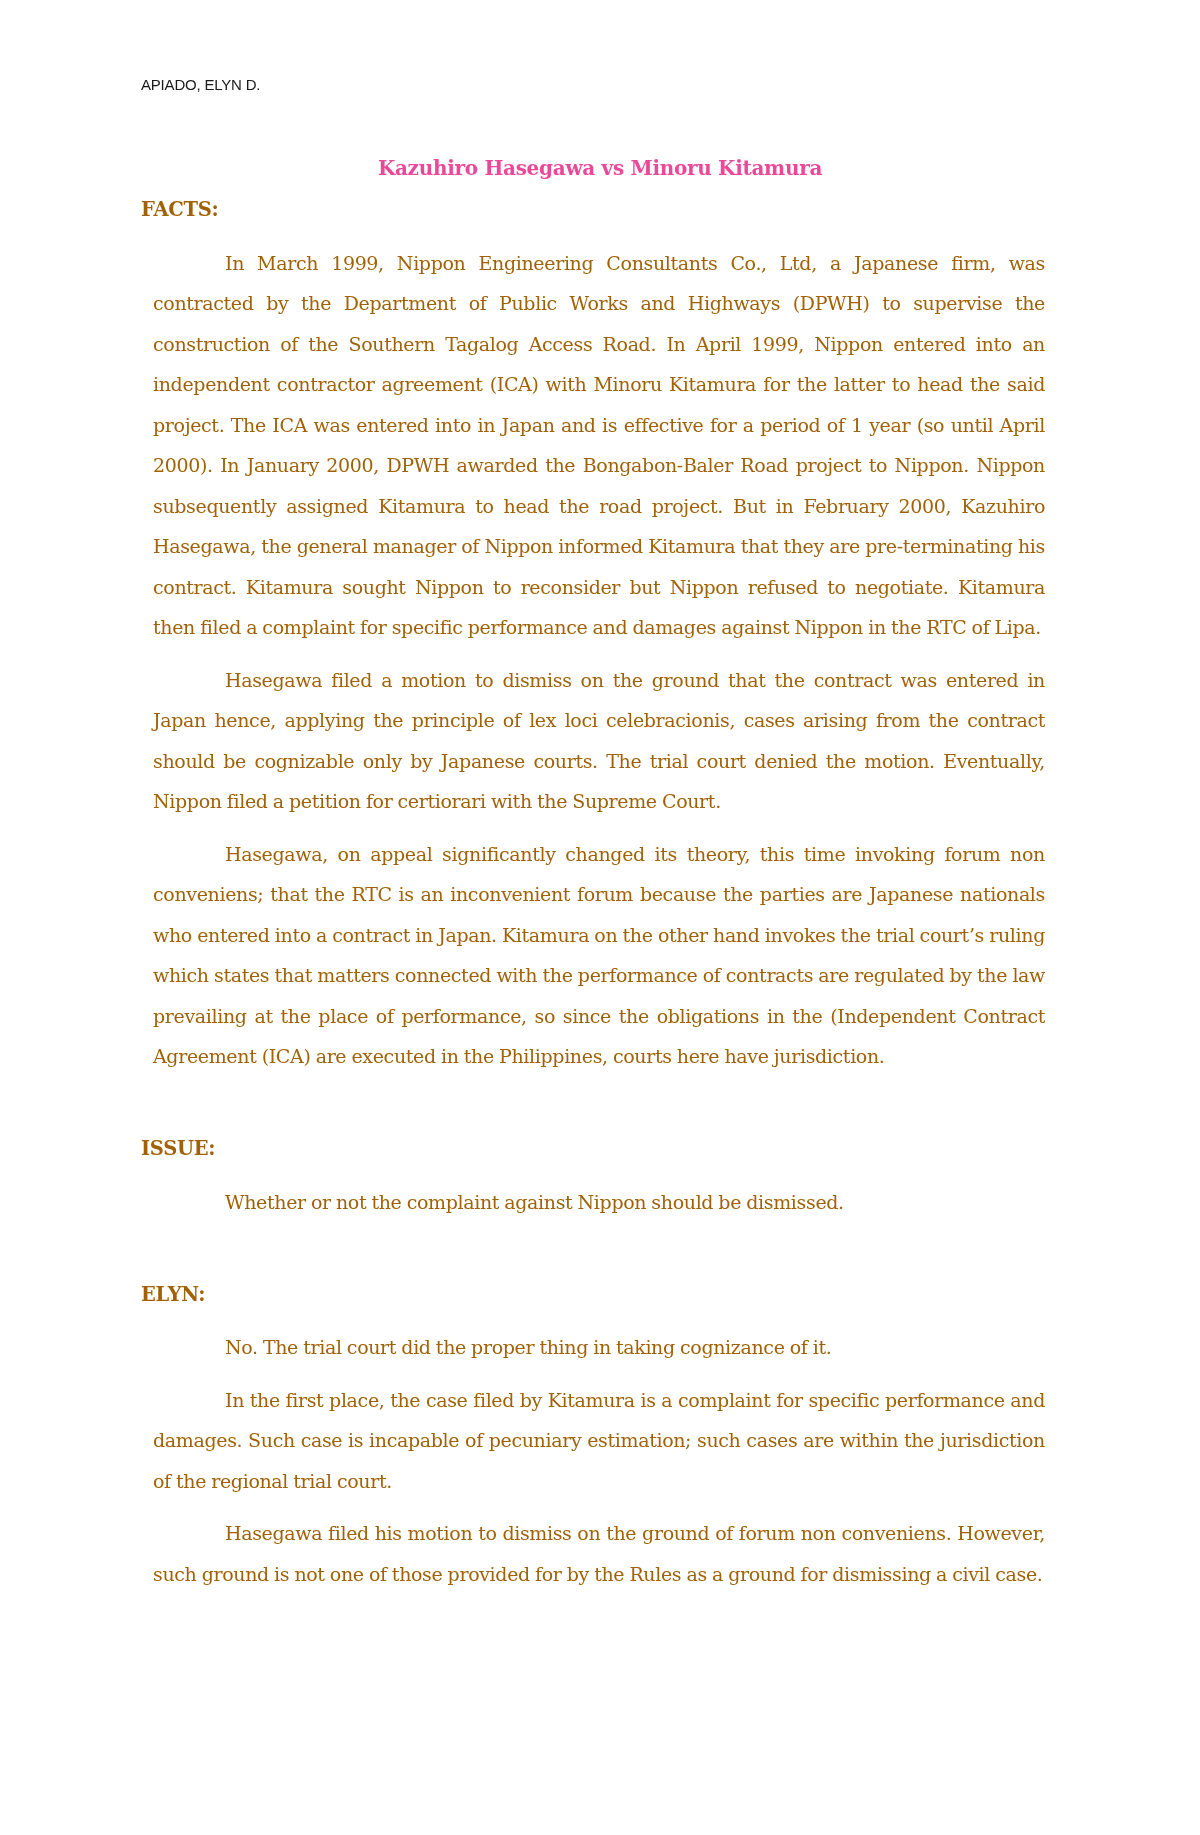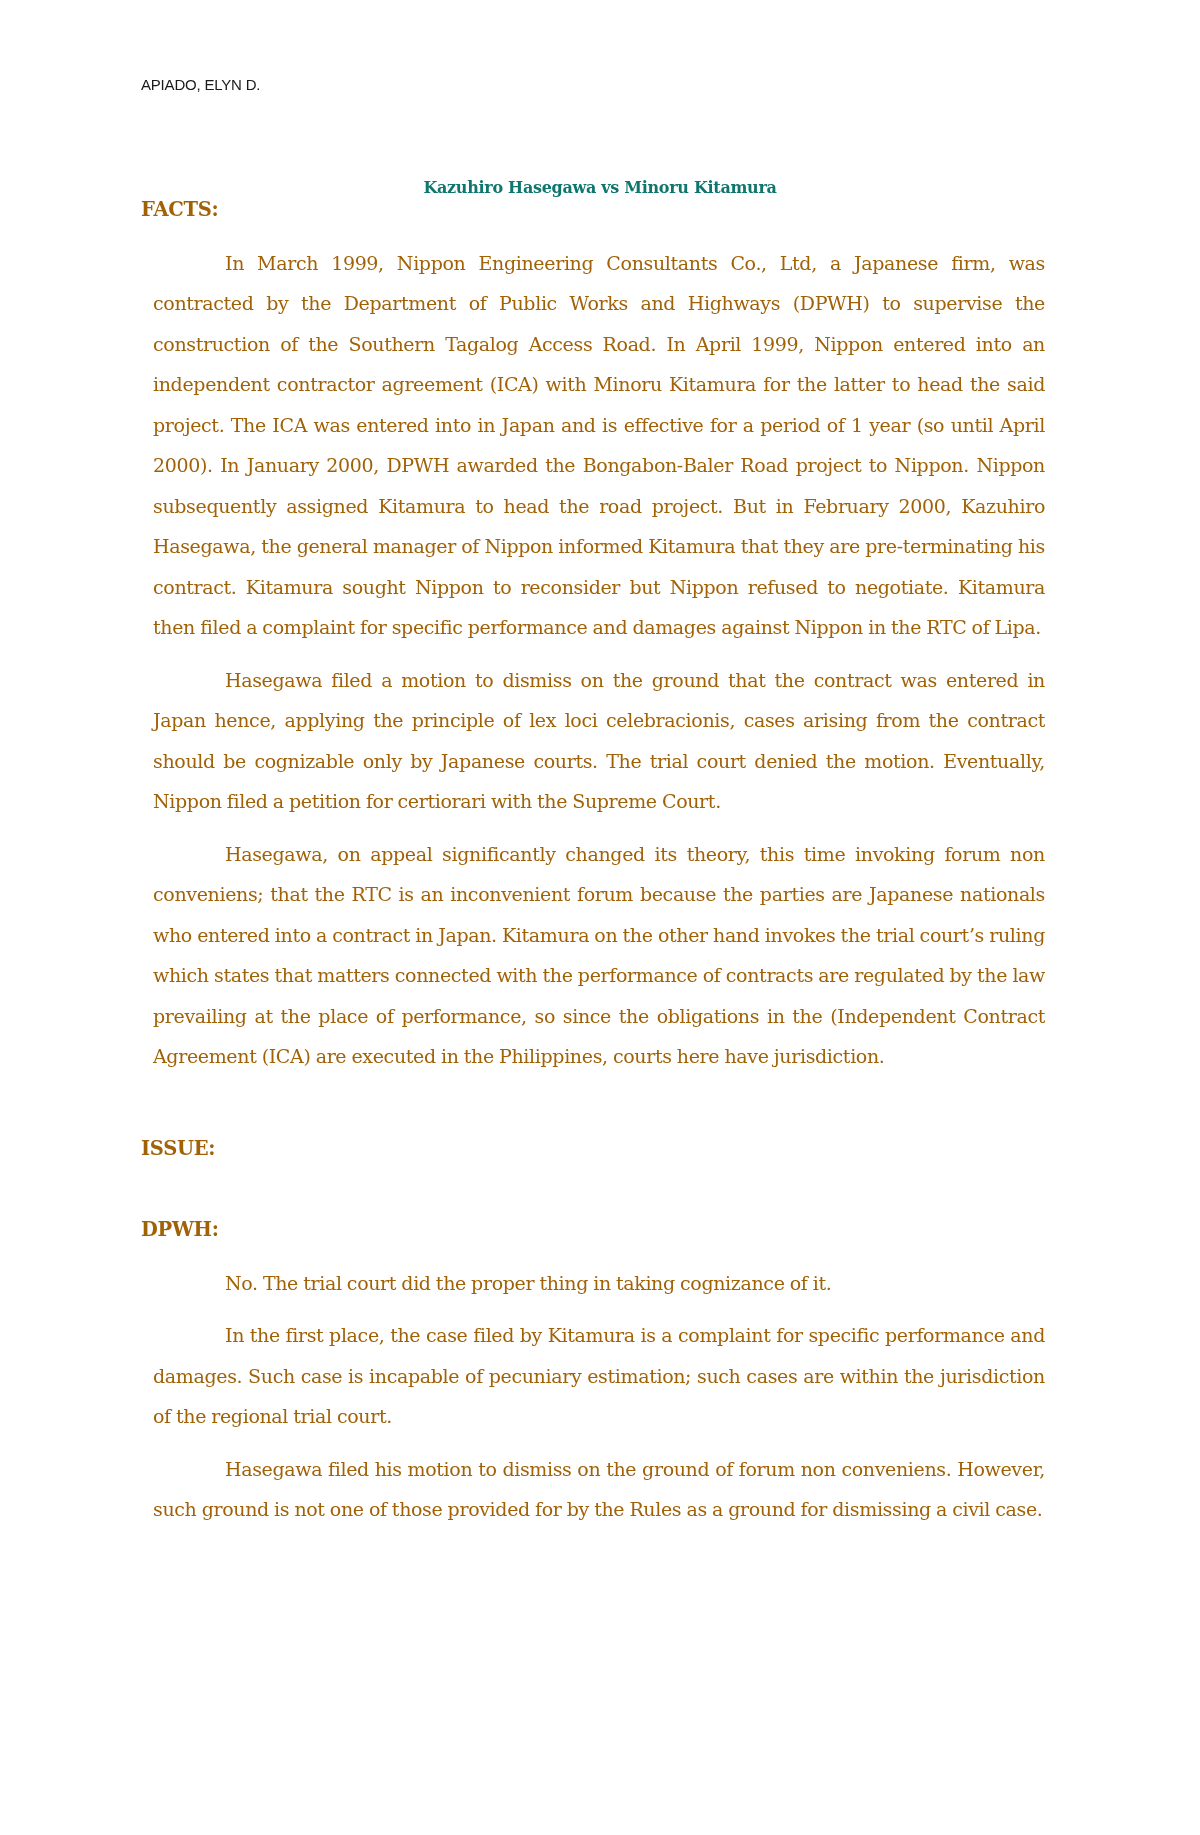--- a/index.html
+++ b/index.html
@@ -33,25 +33,24 @@
     white-space: nowrap;
   }
   .title {
     position: absolute;
     left: 0;
     width: 1200px;
     top: 152px;
     text-align: center;
     font-family: "DejaVu Serif", serif;
     font-weight: bold;
-    font-size: 16px;
+    font-size: 20px;
     letter-spacing: -0.3px;
     line-height: 32px;
-    color: #0f766e;
-    margin-top: 20px;
+    color: #ec4899;
   }
   .content {
     position: absolute;
     left: 141px;
     top: 190px;
     width: 916px;
     font-family: "DejaVu Serif", serif;
     font-size: 19px;
     line-height: 40.5px;
     color: #a16207;
@@ -93,25 +92,26 @@
       <h2 class="section-heading">FACTS:</h2>
       <p class="para">In March 1999, Nippon Engineering Consultants Co., Ltd, a Japanese firm, was contracted by the Department of Public Works and Highways (DPWH) to supervise the construction of the Southern Tagalog Access Road. In April 1999, Nippon entered into an independent contractor agreement (ICA) with Minoru Kitamura for the latter to head the said project. The ICA was entered into in Japan and is effective for a period of 1 year (so until April 2000). In January 2000, DPWH awarded the Bongabon-Baler Road project to Nippon. Nippon subsequently assigned Kitamura to head the road project. But in February 2000, Kazuhiro Hasegawa, the general manager of Nippon informed Kitamura that they are pre-terminating his contract. Kitamura sought Nippon to reconsider but Nippon refused to negotiate. Kitamura then filed a complaint for specific performance and damages against Nippon in the RTC of Lipa.</p>
       <p class="para">Hasegawa filed a motion to dismiss on the ground that the contract was entered in Japan hence, applying the principle of lex loci celebracionis, cases arising from the contract should be cognizable only by Japanese courts. The trial court denied the motion. Eventually, Nippon filed a petition for certiorari with the Supreme Court.</p>
       <p class="para">Hasegawa, on appeal significantly changed its theory, this time invoking forum non conveniens; that the RTC is an inconvenient forum because the parties are Japanese nationals who entered into a contract in Japan. Kitamura on the other hand invokes the trial court’s ruling which states that matters connected with the performance of contracts are regulated by the law prevailing at the place of performance, so since the obligations in the (Independent Contract Agreement (ICA) are executed in the Philippines, courts here have jurisdiction.</p>
     </section>
 
     <div class="gap"></div>
 
     <section>
       <h2 class="section-heading">ISSUE:</h2>
+      <p class="para last-short">Whether or not the complaint against Nippon should be dismissed.</p>
     </section>
 
     <div class="gap"></div>
 
     <section>
-      <h2 class="section-heading">DPWH:</h2>
+      <h2 class="section-heading">ELYN:</h2>
       <p class="para last-short">No. The trial court did the proper thing in taking cognizance of it.</p>
       <p class="para">In the first place, the case filed by Kitamura is a complaint for specific performance and damages. Such case is incapable of pecuniary estimation; such cases are within the jurisdiction of the regional trial court.</p>
       <p class="para">Hasegawa filed his motion to dismiss on the ground of forum non conveniens. However, such ground is not one of those provided for by the Rules as a ground for dismissing a civil case.</p>
     </section>
 
   </div>
 </div>
 
 </body></html>

